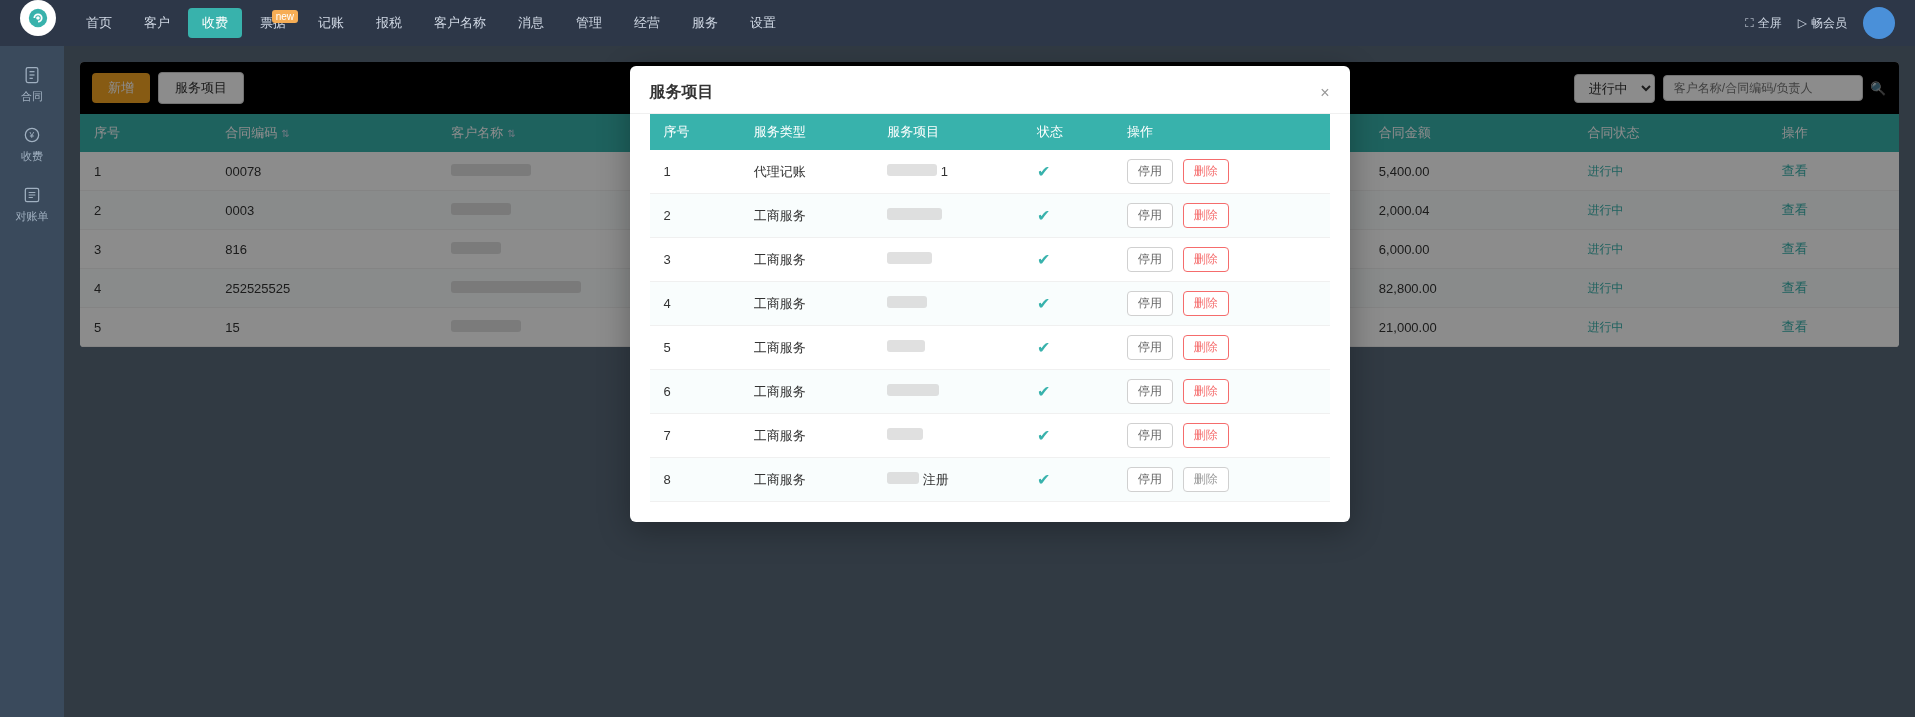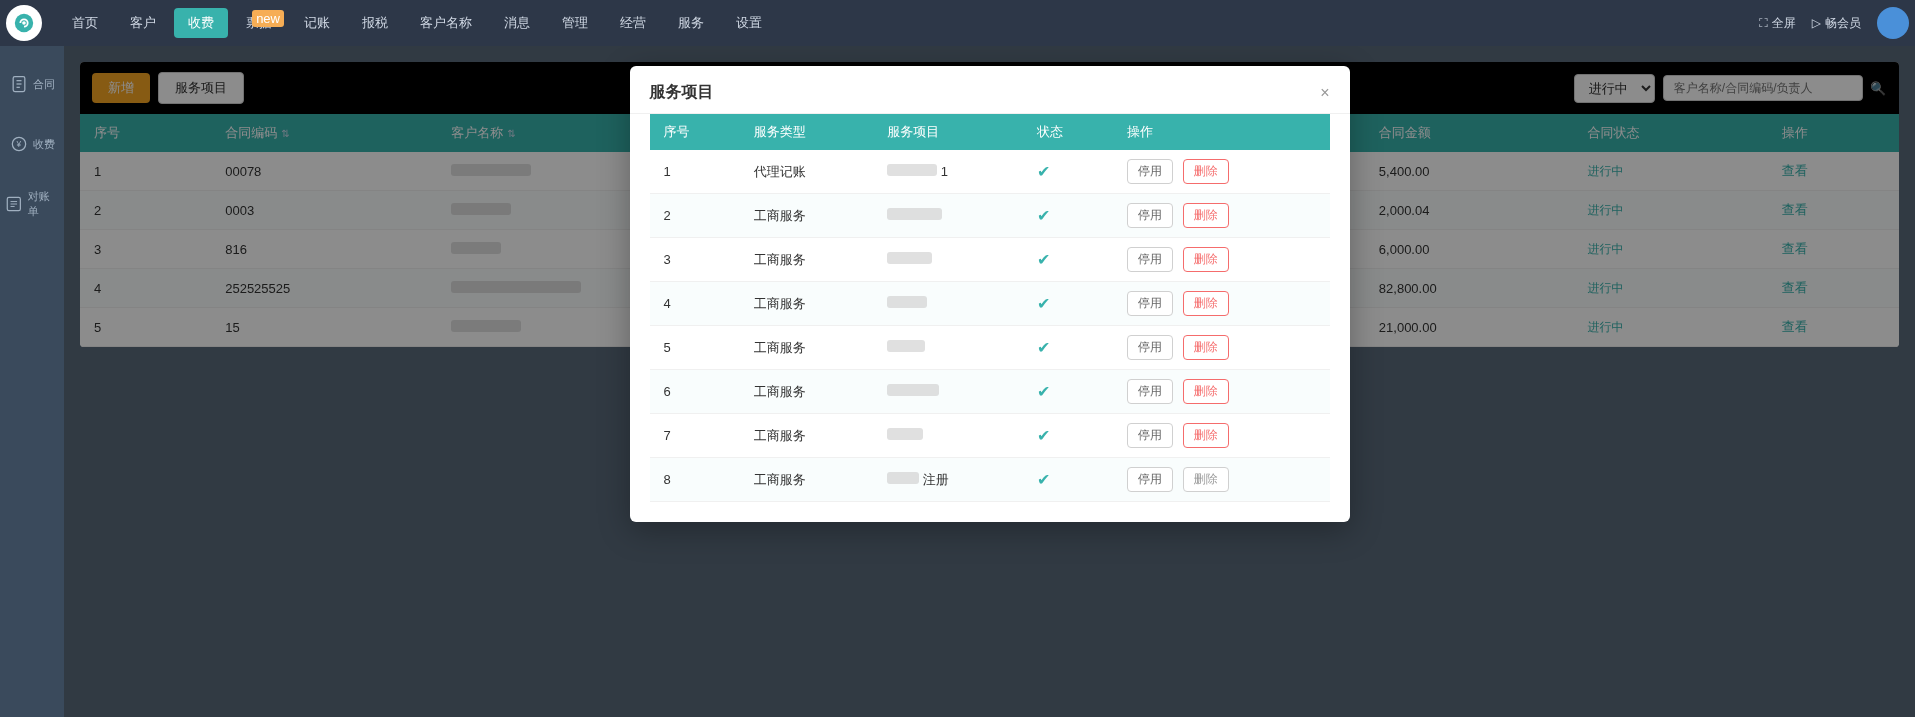--- a/index.html
+++ b/index.html
@@ -3,22 +3,21 @@
   <meta charset="utf-8">
   <style>
     * { margin: 0; padding: 0; box-sizing: border-box; }
     body { font-family: "Microsoft YaHei", "PingFang SC", sans-serif; font-size: 13px; background: #f0f2f5; width: 1915px; min-height: 717px; overflow: hidden; }
 
     
     .top-nav {
       background: #2d3748;
       height: 46px;
       display: flex;
-      align-items: center;
-      padding: 0 6px;
+      padding: 0 20px;
       color: #fff;
       position: relative;
       z-index: 100;
     }
     .top-nav-logo {
       width: 36px; height: 36px;
       background: #fff;
       border-radius: 50%;
       display: flex; align-items: center; justify-content: center;
       margin-right: 16px;
@@ -37,21 +36,21 @@
       position: relative;
       white-space: nowrap;
     }
     .nav-item.active {
       background: #38b2ac;
       color: #fff;
     }
     .nav-badge {
       background: #f6ad55;
       color: #fff;
-      font-size: 13px;
+      font-size: 10px;
       padding: 1px 4px;
       border-radius: 3px;
       position: absolute;
       top: 2px;
       right: 2px;
     }
     .top-nav-right {
       display: flex; align-items: center; gap: 16px; margin-left: auto;
     }
     .top-nav-right-item {
@@ -83,21 +82,21 @@
       flex-direction: column;
       align-items: center;
       padding-top: 10px;
       gap: 4px;
       flex-shrink: 0;
     }
     .sidebar-item {
       width: 56px;
       height: 56px;
       display: flex;
-      flex-direction: row;
+      flex-direction: column;
       align-items: center;
       justify-content: center;
       border-radius: 6px;
       cursor: pointer;
       color: #a0b0c0;
       font-size: 11px;
       gap: 4px;
     }
     .sidebar-item svg { width: 20px; height: 20px; }
 

